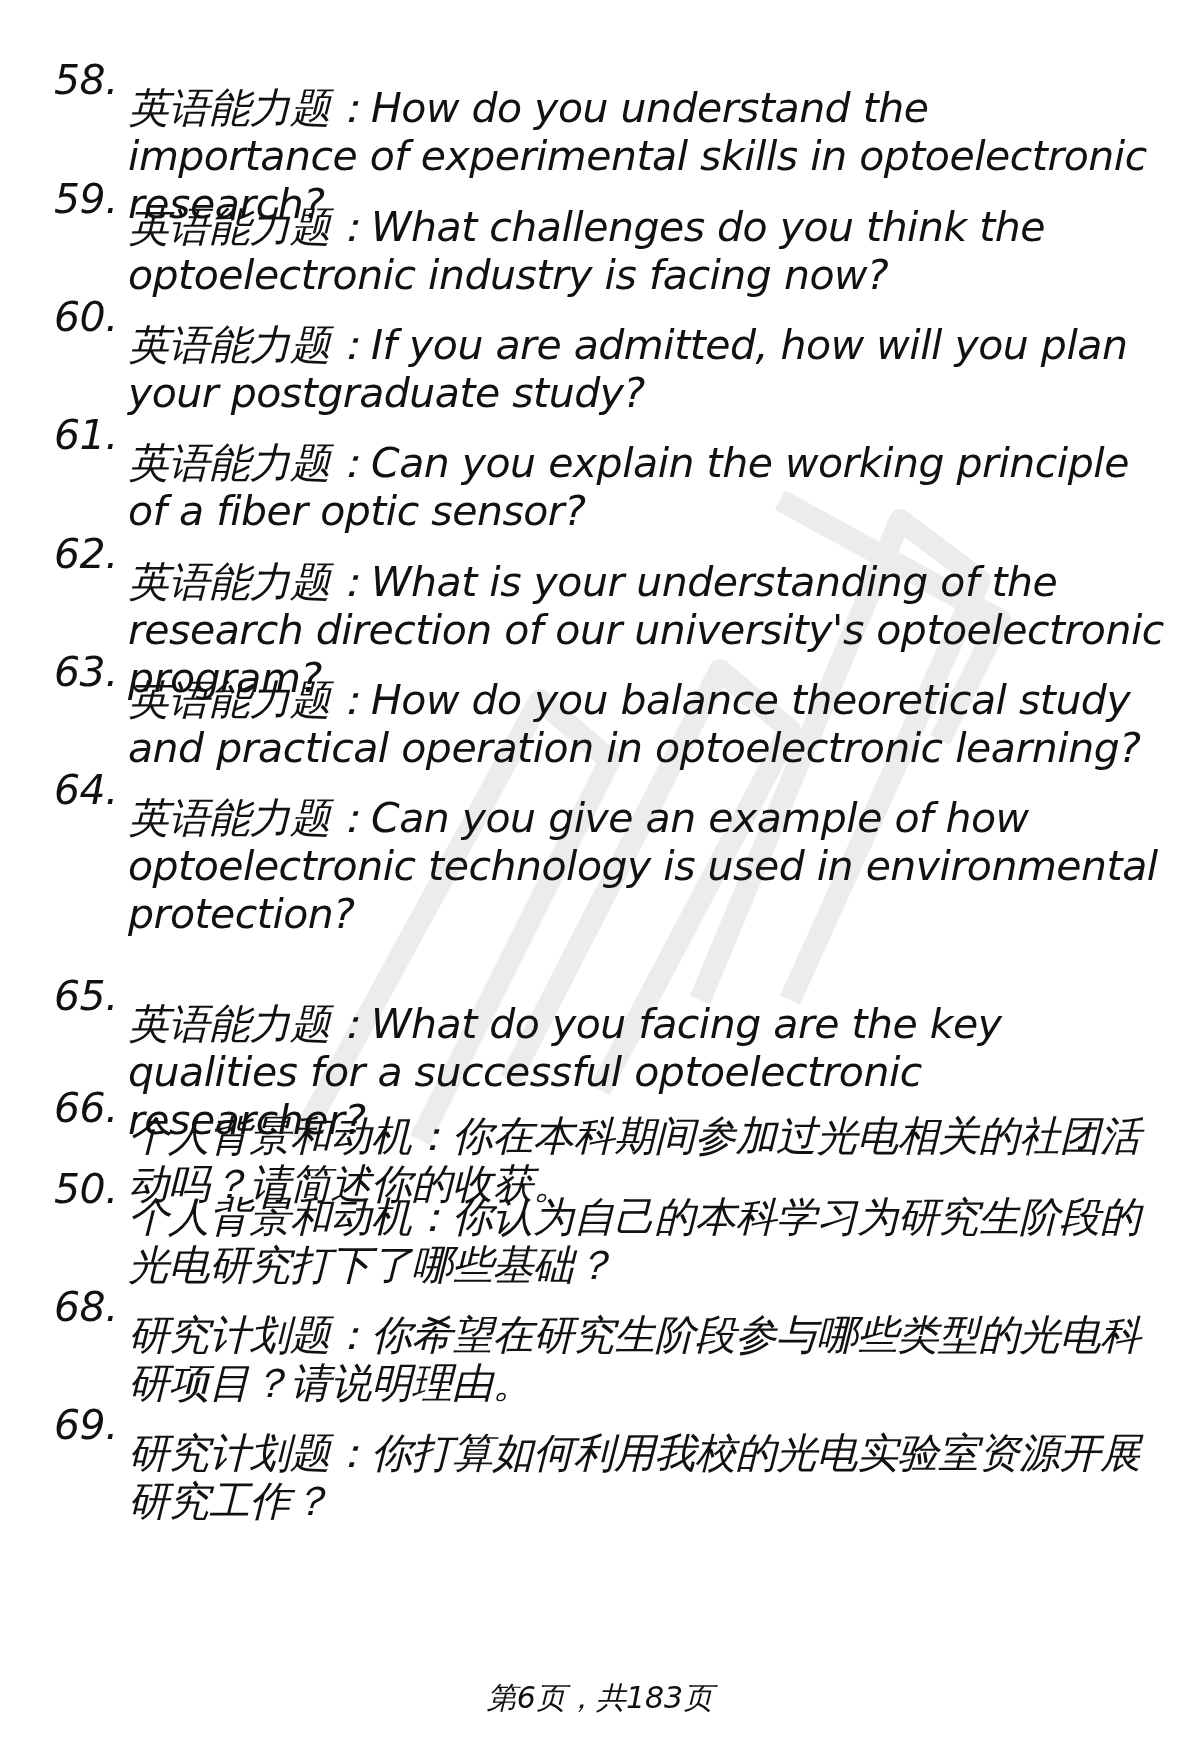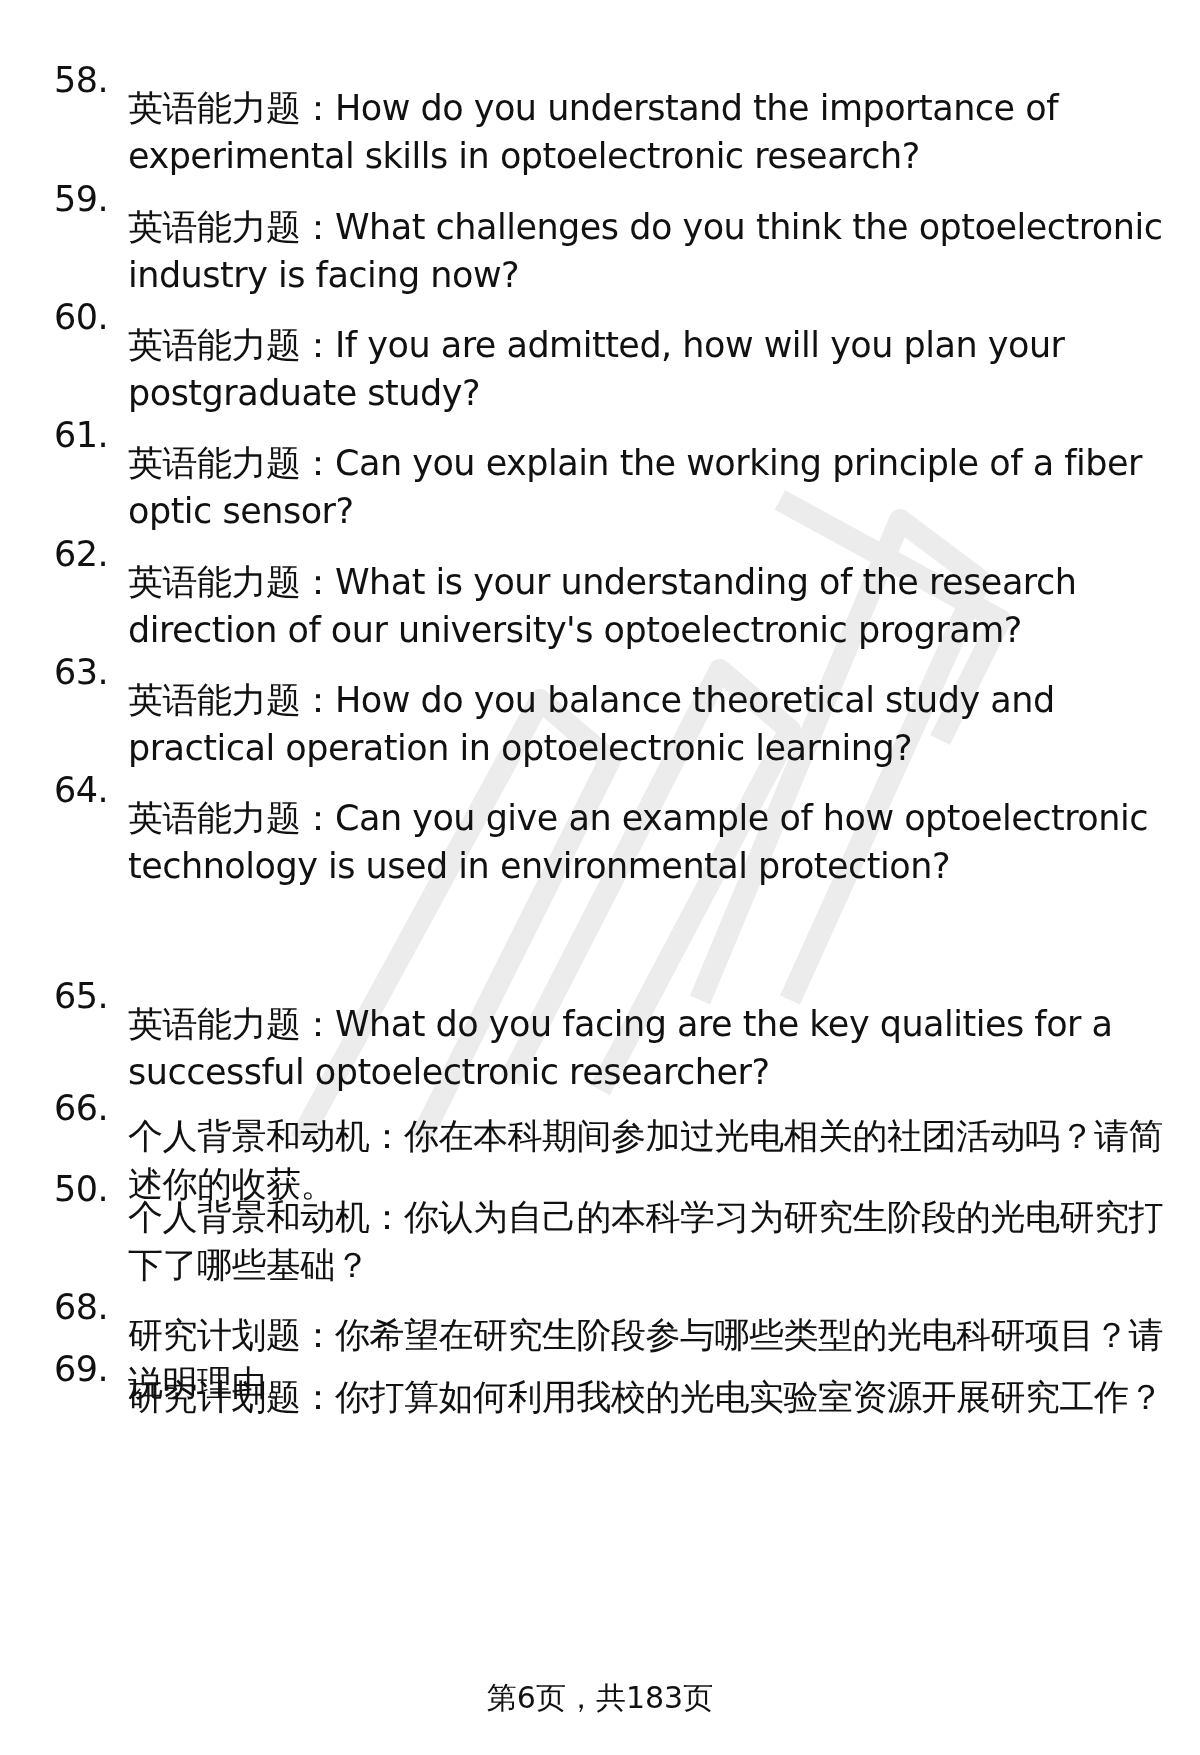--- a/index.html
+++ b/index.html
@@ -1,23 +1,23 @@
 <!DOCTYPE html>
 <html><head>
   <meta charset="utf-8">
   <style>
     html, body { margin: 0; padding: 0; background: #ffffff; }
     body { width: 1200px; height: 1755px; position: relative; overflow: hidden;
            font-family: "DejaVu Sans", "Liberation Sans", sans-serif; color: #111111; }
     .watermark { position: absolute; left: 180px; top: 440px; width: 900px; height: 720px; pointer-events: none; }
     .list { position: absolute; left: 0; top: 0; width: 1200px; }
-    .item { position: absolute; left: 54px; width: 1110px; display: flex; font-size: 35px; line-height: 48px; letter-spacing: -0.5px; }
+    .item { position: absolute; left: 54px; width: 1110px; display: flex; font-size: 41px; line-height: 48px; letter-spacing: -0.5px; font-style: italic; }
     .num { width: 74px; flex: 0 0 74px; }
     .text { flex: 1; margin-top: 28px; }
-    .footer { position: absolute; top: 1678px; left: 0; width: 1200px; text-align: center; font-size: 30px; }
+    .footer { position: absolute; top: 1678px; left: 0; width: 1200px; text-align: center; font-size: 30px; font-style: italic; }
   </style>
 </head>
 <body>
 
 <svg class="watermark" viewBox="0 0 900 720">
   <g fill="none" stroke="#ececec" stroke-width="22" stroke-linejoin="round">
     <path d="M120 700 L360 260 L430 320 L240 700"></path>
     <path d="M330 640 L540 230 L610 290 L420 650"></path>
     <path d="M520 560 L720 80 L800 140 L610 560"></path>
     <path d="M600 60 L820 180 L760 300"></path>
@@ -62,19 +62,19 @@
     <span class="text">个人背景和动机：你在本科期间参加过光电相关的社团活动吗？请简述你的收获。</span>
   </div>
   <div class="item" style="top:1165px">
     <span class="num">50.</span>
     <span class="text">个人背景和动机：你认为自己的本科学习为研究生阶段的光电研究打下了哪些基础？</span>
   </div>
   <div class="item" style="top:1283px">
     <span class="num">68.</span>
     <span class="text">研究计划题：你希望在研究生阶段参与哪些类型的光电科研项目？请说明理由。</span>
   </div>
-  <div class="item" style="top:1345px">
+  <div class="item" style="top:1401px">
     <span class="num">69.</span>
     <span class="text">研究计划题：你打算如何利用我校的光电实验室资源开展研究工作？</span>
   </div>
 </div>
 
 <div class="footer">第6页，共183页</div>
 
 </body></html>

